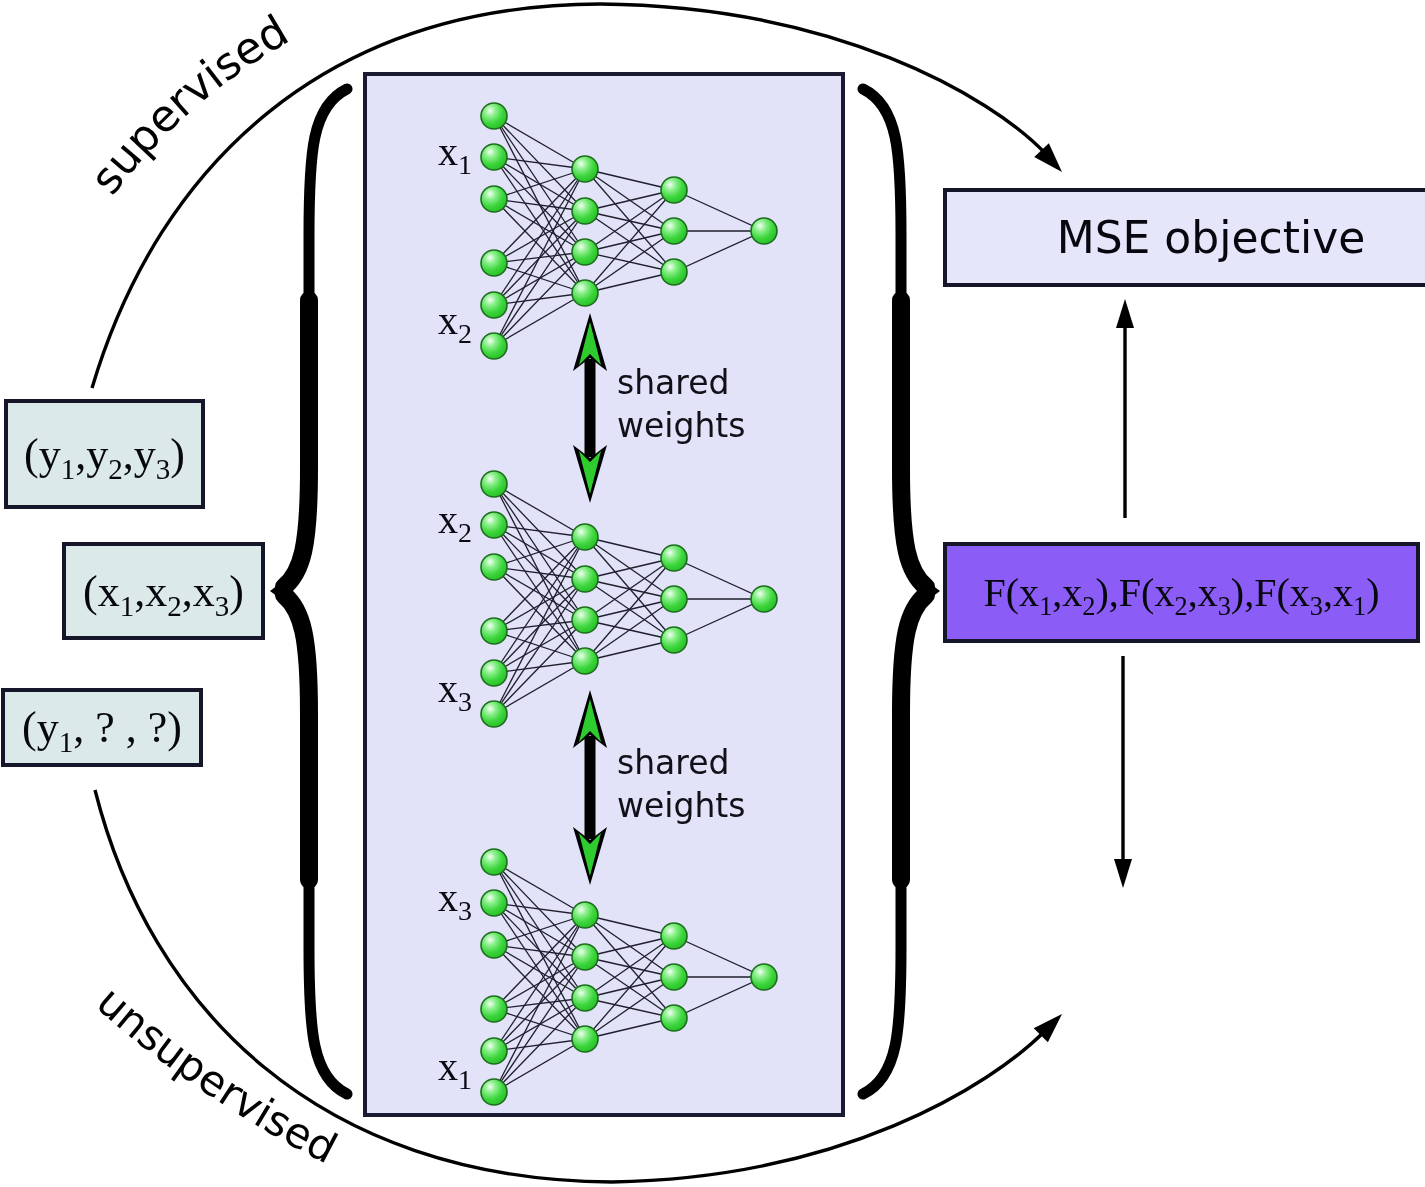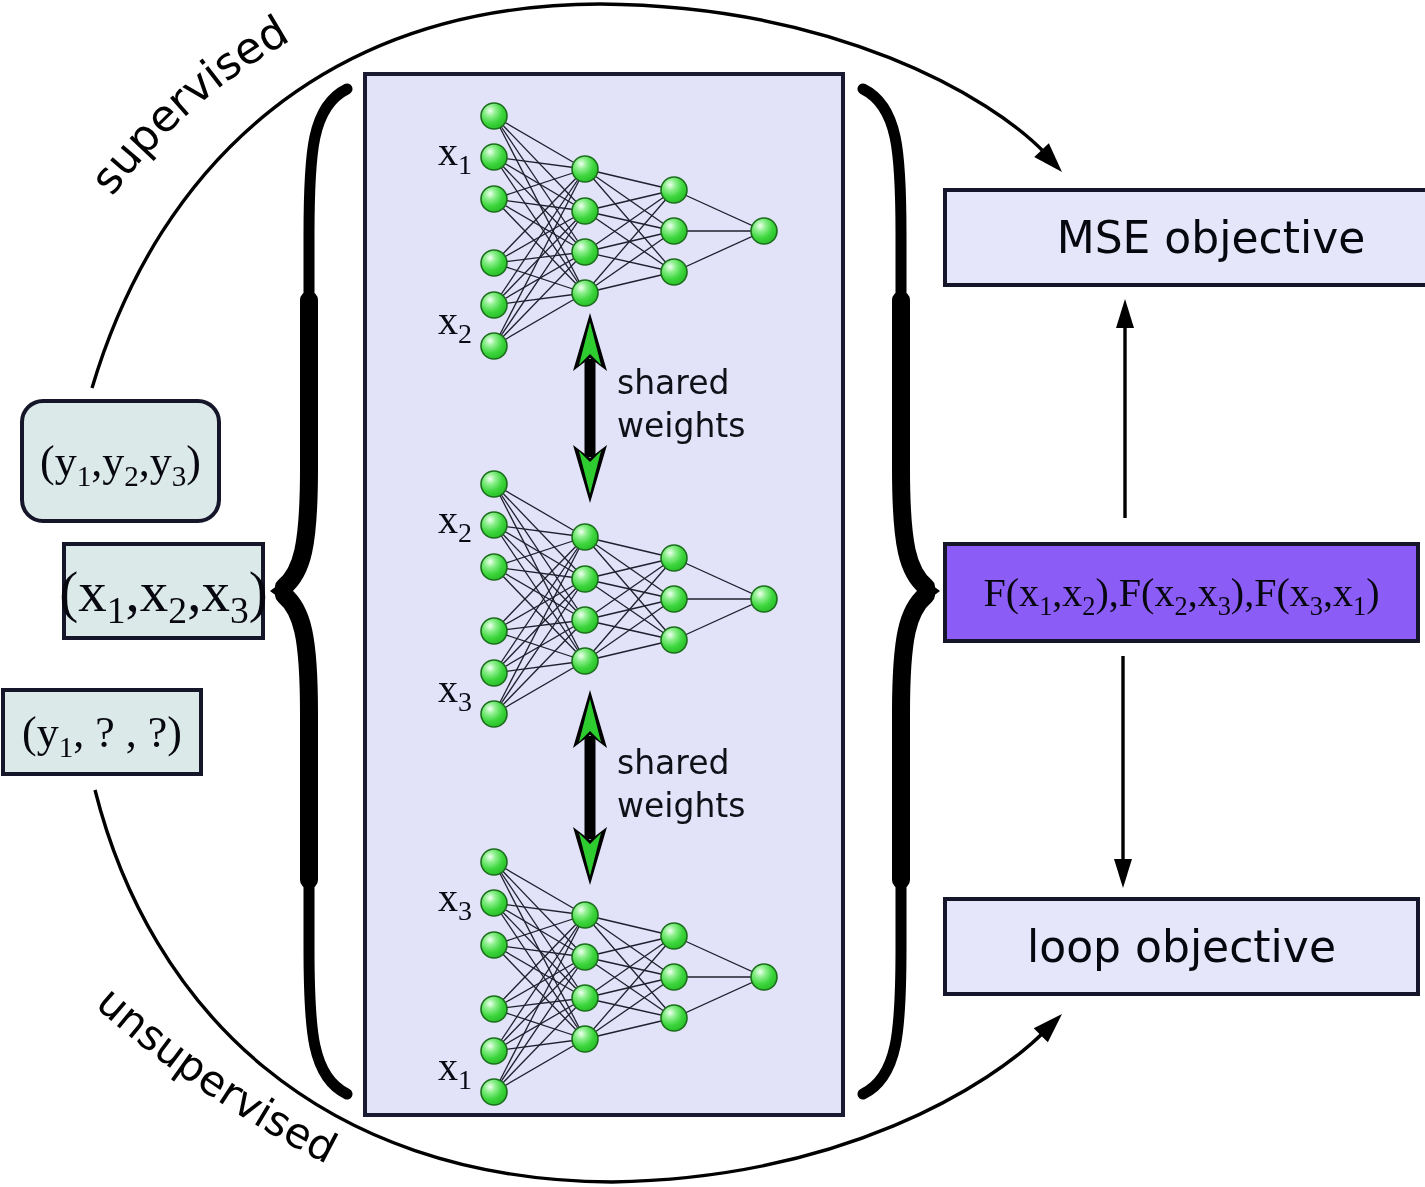--- a/index.html
+++ b/index.html
@@ -233,32 +233,29 @@
         <polygon points="590,876 579,833 590,844 601,833" fill="#2fcc2f"></polygon>
         <text x="617" y="773.5" font-size="33" fill="#101018" font-family="&quot;DejaVu Sans&quot;,sans-serif">shared</text>
         <text x="617" y="816.5" font-size="33" fill="#101018" font-family="&quot;DejaVu Sans&quot;,sans-serif">weights</text>
       </g>
       <line x1="1125" y1="518" x2="1125" y2="325" stroke="#000000" stroke-width="3.4"></line>
       <polygon points="1125,299 1134,328 1116,328" fill="#000000"></polygon>
       <line x1="1123" y1="656" x2="1123" y2="862" stroke="#000000" stroke-width="3.4"></line>
       <polygon points="1123,888 1114,859 1132,859" fill="#000000"></polygon>
     </svg>
 
-  <div class="box serif" id="lbox0" style="left: 20px; top: 399px; width: 201px; height: 124px; font-size: 44px; background: rgb(220, 233, 233); border-color: rgb(22, 22, 43); border-radius: 23px;">
+  <div class="box serif" id="lbox0" style="left: 4px; top: 399px; width: 201px; height: 110px; font-size: 44px; background: rgb(220, 233, 233); border-color: rgb(22, 22, 43);">
     <span>(y<sub>1</sub>,y<sub>2</sub>,y<sub>3</sub>)</span>
   </div>
-  <div class="box serif" id="lbox1" style="left: 62px; top: 542px; width: 203px; height: 98px; font-size: 57px; background: rgb(220, 233, 233); border-color: rgb(22, 22, 43);">
+  <div class="box serif" id="lbox1" style="left: 62px; top: 542px; width: 203px; height: 98px; font-size: 44px; background: rgb(220, 233, 233); border-color: rgb(22, 22, 43);">
     <span>(x<sub>1</sub>,x<sub>2</sub>,x<sub>3</sub>)</span>
   </div>
-  <div class="box serif" id="lbox2" style="left: 1px; top: 688px; width: 202px; height: 88px; font-size: 44px; background: rgb(220, 233, 233); border-color: rgb(22, 22, 43);">
+  <div class="box serif" id="lbox2" style="left: 1px; top: 688px; width: 202px; height: 79px; font-size: 44px; background: rgb(220, 233, 233); border-color: rgb(22, 22, 43);">
     <span>(y<sub>1</sub>, ? , ?)</span>
   </div>
 
   <div class="box sans" id="rbox0" style="left: 943px; top: 188px; width: 536px; height: 99px; font-size: 44px; background: rgb(230, 230, 250); border-color: rgb(22, 22, 43);">
     <span>MSE objective</span>
   </div>
   <div class="box serif" id="rbox1" style="left: 943px; top: 542px; width: 477px; height: 101px; font-size: 40px; background: #8b5cf6; border-color: rgb(22, 22, 43);">
     <span>F(x<sub>1</sub>,x<sub>2</sub>),F(x<sub>2</sub>,x<sub>3</sub>),F(x<sub>3</sub>,x<sub>1</sub>)</span>
   </div>
-  <div class="box sans" id="rbox2" style="left: 943px; top: 897px; width: 477px; height: 99px; font-size: 44px; background: rgb(230, 230, 250); border-color: rgb(22, 22, 43);">
-    <span>loop objective</span>
-  </div>
 </div>
 
 </body></html>

